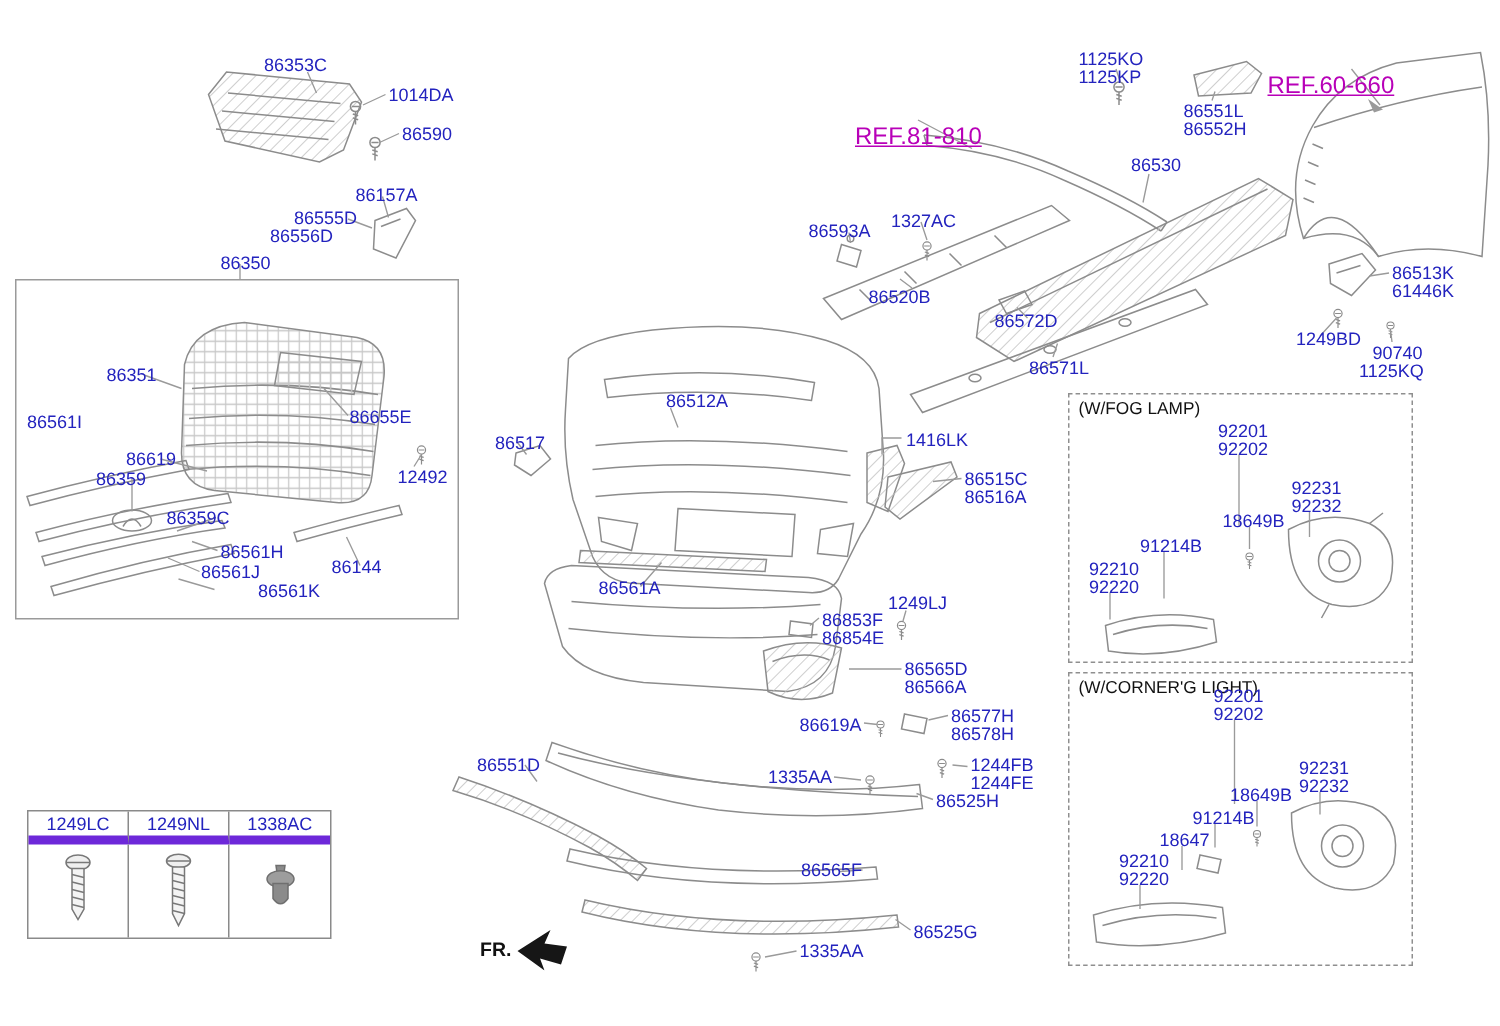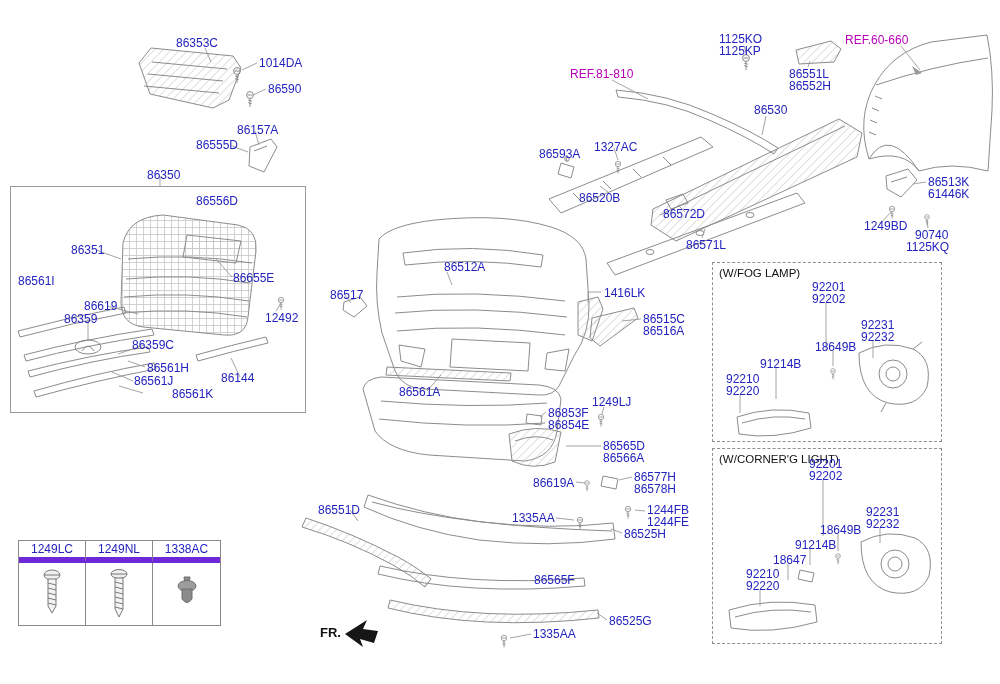--- a/index.html
+++ b/index.html
@@ -9,21 +9,21 @@
   .canvas { position:relative; width:1000px; height:684px; background:#ffffff; }
   .art { position:absolute; left:0; top:0; z-index:0; }
   .group-box { position:absolute; border:1px solid #9a9a9a; z-index:1; pointer-events:none; }
   .group-box.dashed { border:1px dashed #8f8f8f; }
   .left-box   { left:10px;  top:186px; width:296px; height:227px; }
   .fog-box    { left:712px; top:262px; width:230px; height:180px; }
   .corner-box { left:712px; top:448px; width:230px; height:196px; }
   .group-title { position:absolute; left:6px; top:4px; font-size:11.5px; color:#111; white-space:nowrap; }
   #label-layer { position:absolute; left:0; top:0; width:1000px; height:684px; z-index:3; pointer-events:none; }
   .part-label { position:absolute; font-size:12px; line-height:12px; color:var(--part-color); white-space:nowrap; }
-  .ref-label  { position:absolute; font-size:12px; line-height:12px; color:var(--ref-color); white-space:nowrap; }
+  .ref-label  { position:absolute; font-size:16px; line-height:12px; color:var(--ref-color); text-decoration:underline; white-space:nowrap;margin-top:18px; }
   .fastener-table { position:absolute; left:18px; top:540px; z-index:2;
     display:grid; grid-template-columns:repeat(3,67px); grid-template-rows:22px 62px;
     border:1px solid #8a8a8a; background:#fff; }
   .ft-cell { border-right:1px solid #8a8a8a; border-bottom:6px solid #6d28d9;
     display:flex; align-items:center; justify-content:center; }
   .ft-cell:nth-child(3n) { border-right:none; }
   .ft-cell.ft-body { border-bottom:none; }
   .ft-head { font-size:12px; color:var(--part-color); }
   .fr { position:absolute; left:320px; top:617px; z-index:2; display:flex; align-items:center; gap:3px; }
   .fr-text { font-size:13px; font-weight:bold; color:#111; }
@@ -201,29 +201,29 @@
       <path d="M1,17 L23,3 L19,12 L34,14 L30,26 L16,22 L19,30 Z" fill="#161616"></path>
     </svg>
   </div>
 
   <div id="label-layer">
       <span class="part-label" style="left: 176px; top: 37px;">86353C</span>
       <span class="part-label" style="left: 259px; top: 57px;">1014DA</span>
       <span class="part-label" style="left: 268px; top: 83px;">86590</span>
       <span class="part-label" style="left: 237px; top: 124px;">86157A</span>
       <span class="part-label" style="left: 196px; top: 139px;">86555D</span>
-      <span class="part-label" style="left: 196px; top: 151px; margin-top: 44px;">86556D</span>
+      <span class="part-label" style="left: 180px; top: 151px;">86556D</span>
       <span class="part-label" style="left: 147px; top: 169px;">86350</span>
       <span class="part-label" style="left: 71px; top: 244px;">86351</span>
       <span class="part-label" style="left: 18px; top: 275px;">86561I</span>
       <span class="part-label" style="left: 233px; top: 272px;">86655E</span>
       <span class="part-label" style="left: 84px; top: 300px;">86619</span>
       <span class="part-label" style="left: 64px; top: 313px;">86359</span>
       <span class="part-label" style="left: 265px; top: 312px;">12492</span>
-      <span class="part-label" style="left: 132px; top: 339px;">86359C</span>
+      <span class="part-label" style="left: 111px; top: 339px;">86359C</span>
       <span class="part-label" style="left: 147px; top: 362px;">86561H</span>
       <span class="part-label" style="left: 221px; top: 372px;">86144</span>
       <span class="part-label" style="left: 134px; top: 375px;">86561J</span>
       <span class="part-label" style="left: 144px; top: 388px; padding-left: 28px;">86561K</span>
       <span class="part-label" style="left: 330px; top: 289px;">86517</span>
       <span class="part-label" style="left: 444px; top: 261px;">86512A</span>
       <span class="part-label" style="left: 604px; top: 287px;">1416LK</span>
       <span class="part-label" style="left: 643px; top: 313px;">86515C</span>
       <span class="part-label" style="left: 643px; top: 325px;">86516A</span>
       <span class="part-label" style="left: 399px; top: 386px;">86561A</span>

